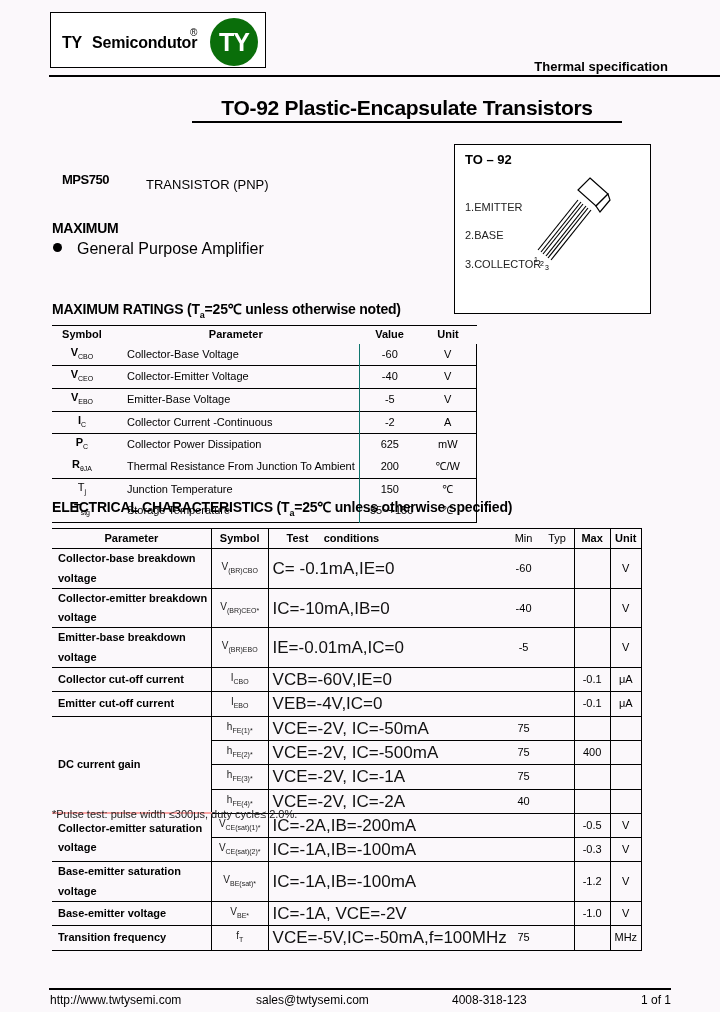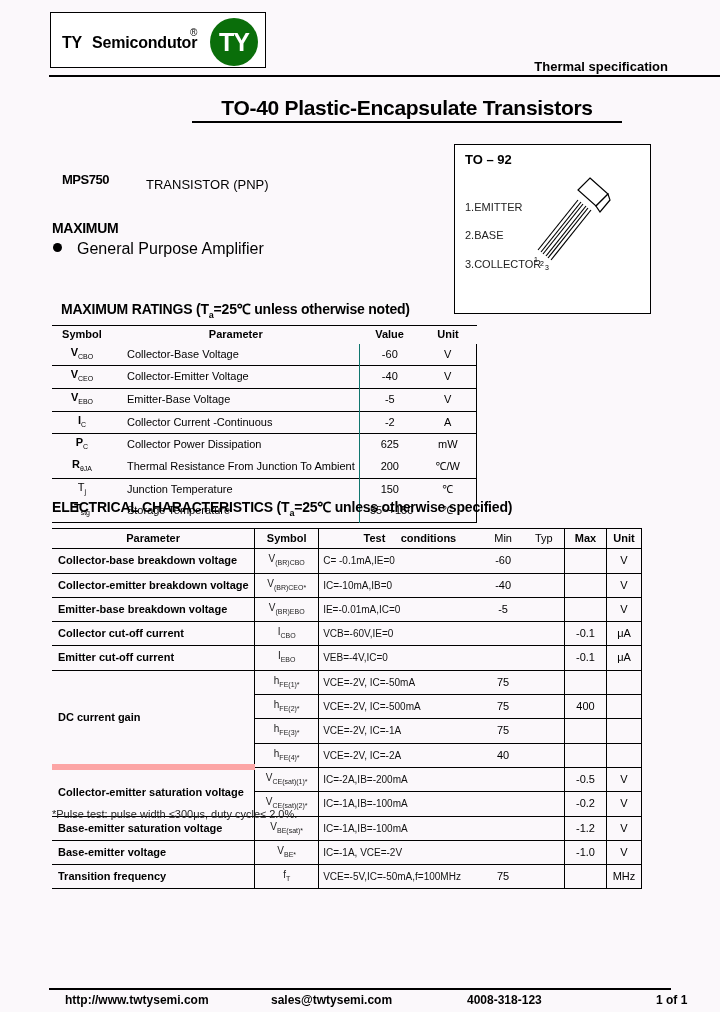--- a/index.html
+++ b/index.html
@@ -35,36 +35,36 @@
   .mr .bl { border-bottom:1px solid #000; }
   .sym { font-weight:bold; font-size:11px; }
   .sym sub { font-size:7px; font-weight:normal; }
   .ec { left:52px; top:528px; width:590px; }
   .ec td, .ec th { height:19.3px; line-height:19.3px; }
   .ec .vr { border-right:1px solid #000; }
   .ec .bb { border-bottom:1px solid #000; }
   .ec .pb { font-weight:bold; padding-left:6px; }
   .ec .esym { text-align:center; font-size:10px; color:#222; }
   .ec .esym sub { font-size:7px; }
-  .ec .tc { padding-left:4px; font-size:10px; color:#111; }
+  .ec .tc { padding-left:4px; font-size:17px; color:#111; }
   .center { text-align:center; }
   .note { left:52px; top:808px; font-size:11px; color:#222; }
-  .footer { top:993px; font-size:12px; font-weight:bold;margin-left:15px; }
+  .footer { top:993px; font-size:12px; font-weight:normal; }
 </style>
 </head>
 <body>
 
 <div class="abs logo-box"></div>
 <div class="abs logo-text"><span>TY</span><span class="gap"></span><span>Semicondutor</span></div>
 <div class="abs logo-reg">®</div>
 <div class="abs logo-circle">TY</div>
 <div class="abs rule" style="left:49px; top:75px; width:671px; height:2px;"></div>
 <div class="abs prod-spec">Thermal specification</div>
 <div class="abs rule" style="left:544px; top:75px; width:125px; height:0;"></div>
-<div class="abs main-title">TO-40 Plastic-Encapsulate Transistors</div>
+<div class="abs main-title">TO-92 Plastic-Encapsulate Transistors</div>
 <div class="abs rule" style="left:192px; top:121px; width:430px; height:2px;"></div>
 
 <div class="abs pkg-box"></div>
 <div class="abs pkg-title">TO – 92</div>
 <div class="abs pkg-pin" style="left:465px; top:201px;">1.EMITTER</div>
 <div class="abs pkg-pin" style="left:465px; top:229px;">2.BASE</div>
 <div class="abs pkg-pin" style="left:465px; top:258px;">3.COLLECTOR</div>
 <svg class="abs" style="left:530px; top:170px;" width="90" height="100">
   <g fill="#fff" stroke="#000" stroke-width="1.2">
     <polygon points="60,8 78,24 66,36 48,20"></polygon>
@@ -80,21 +80,21 @@
   <text x="10" y="96" font-size="7" font-family="Liberation Sans, sans-serif">2</text>
   <text x="15" y="100" font-size="7" font-family="Liberation Sans, sans-serif">3</text>
 </svg>
 
 <div class="abs part">MPS750</div>
 <div class="abs part-type">TRANSISTOR (PNP)</div>
 <div class="abs features-h">MAXIMUM</div>
 <div class="abs bullet"></div>
 <div class="abs feature-item">General Purpose Amplifier</div>
 
-<div class="abs sec-h" style="left:61px; top:299px;"><span>MAXIMUM RATINGS (T</span><sub>a</sub><span>=25℃ unless otherwise noted)</span></div>
+<div class="abs sec-h" style="left:52px; top:299px;"><span>MAXIMUM RATINGS (T</span><sub>a</sub><span>=25℃ unless otherwise noted)</span></div>
 
 <table class="mr">
   <colgroup>
       <col style="width:60px">
       <col style="width:248px">
       <col style="width:60px">
       <col style="width:57px">
     </colgroup>
   <tbody>
       <tr class="top">
@@ -163,21 +163,21 @@
       <col style="width:164px">
       <col style="width:41px">
       <col style="width:41px">
       <col style="width:42px">
       <col style="width:35px">
   </colgroup>
   <tbody>
       <tr class="bb">
     <th class="center vr">Parameter</th>
     <th class="center vr">Symbol</th>
-    <th style="text-align:center; padding-left:18px; white-space:pre">Test     conditions</th>
+    <th style="text-align:left; padding-left:18px; white-space:pre">Test     conditions</th>
     <th class="center" style="font-weight:normal">Min</th>
     <th class="center vr" style="font-weight:normal">Typ</th>
     <th class="center vr">Max</th>
     <th class="center vr">Unit</th>
   </tr>
   <tr class="bb">
     <td class="pb vr">Collector-base breakdown voltage</td>
     <td class="esym vr"><span>V</span><sub>(BR)CBO</sub></td>
     <td class="tc">C= -0.1mA,IE=0</td>
     <td class="center">-60</td>
@@ -215,21 +215,21 @@
   <tr class="bb">
     <td class="pb vr">Emitter cut-off current</td>
     <td class="esym vr"><span>I</span><sub>EBO</sub></td>
     <td class="tc">VEB=-4V,IC=0</td>
     <td class="center"></td>
     <td class="center vr"></td>
     <td class="center vr">-0.1</td>
     <td class="center vr">μA</td>
   </tr>
   <tr class="bb">
-    <td class="pb vr" rowspan="4" style="border-bottom:6px solid #fca5a5">DC current gain</td>
+    <td class="pb vr" rowspan="4" style="border-bottom:2px solid #fca5a5">DC current gain</td>
     <td class="esym vr"><span>h</span><sub>FE(1)*</sub></td>
     <td class="tc">VCE=-2V, IC=-50mA</td>
     <td class="center">75</td>
     <td class="center vr"></td>
     <td class="center vr"></td>
     <td class="center vr"></td>
   </tr>
   <tr class="bb">
     <td class="esym vr"><span>h</span><sub>FE(2)*</sub></td>
     <td class="tc">VCE=-2V, IC=-500mA</td>
@@ -261,21 +261,21 @@
     <td class="center"></td>
     <td class="center vr"></td>
     <td class="center vr">-0.5</td>
     <td class="center vr">V</td>
   </tr>
   <tr class="bb">
     <td class="esym vr"><span>V</span><sub>CE(sat)(2)*</sub></td>
     <td class="tc">IC=-1A,IB=-100mA</td>
     <td class="center"></td>
     <td class="center vr"></td>
-    <td class="center vr">-0.2</td>
+    <td class="center vr">-0.3</td>
     <td class="center vr">V</td>
   </tr>
   <tr class="bb">
     <td class="pb vr">Base-emitter saturation voltage</td>
     <td class="esym vr"><span>V</span><sub>BE(sat)*</sub></td>
     <td class="tc">IC=-1A,IB=-100mA</td>
     <td class="center"></td>
     <td class="center vr"></td>
     <td class="center vr">-1.2</td>
     <td class="center vr">V</td>

